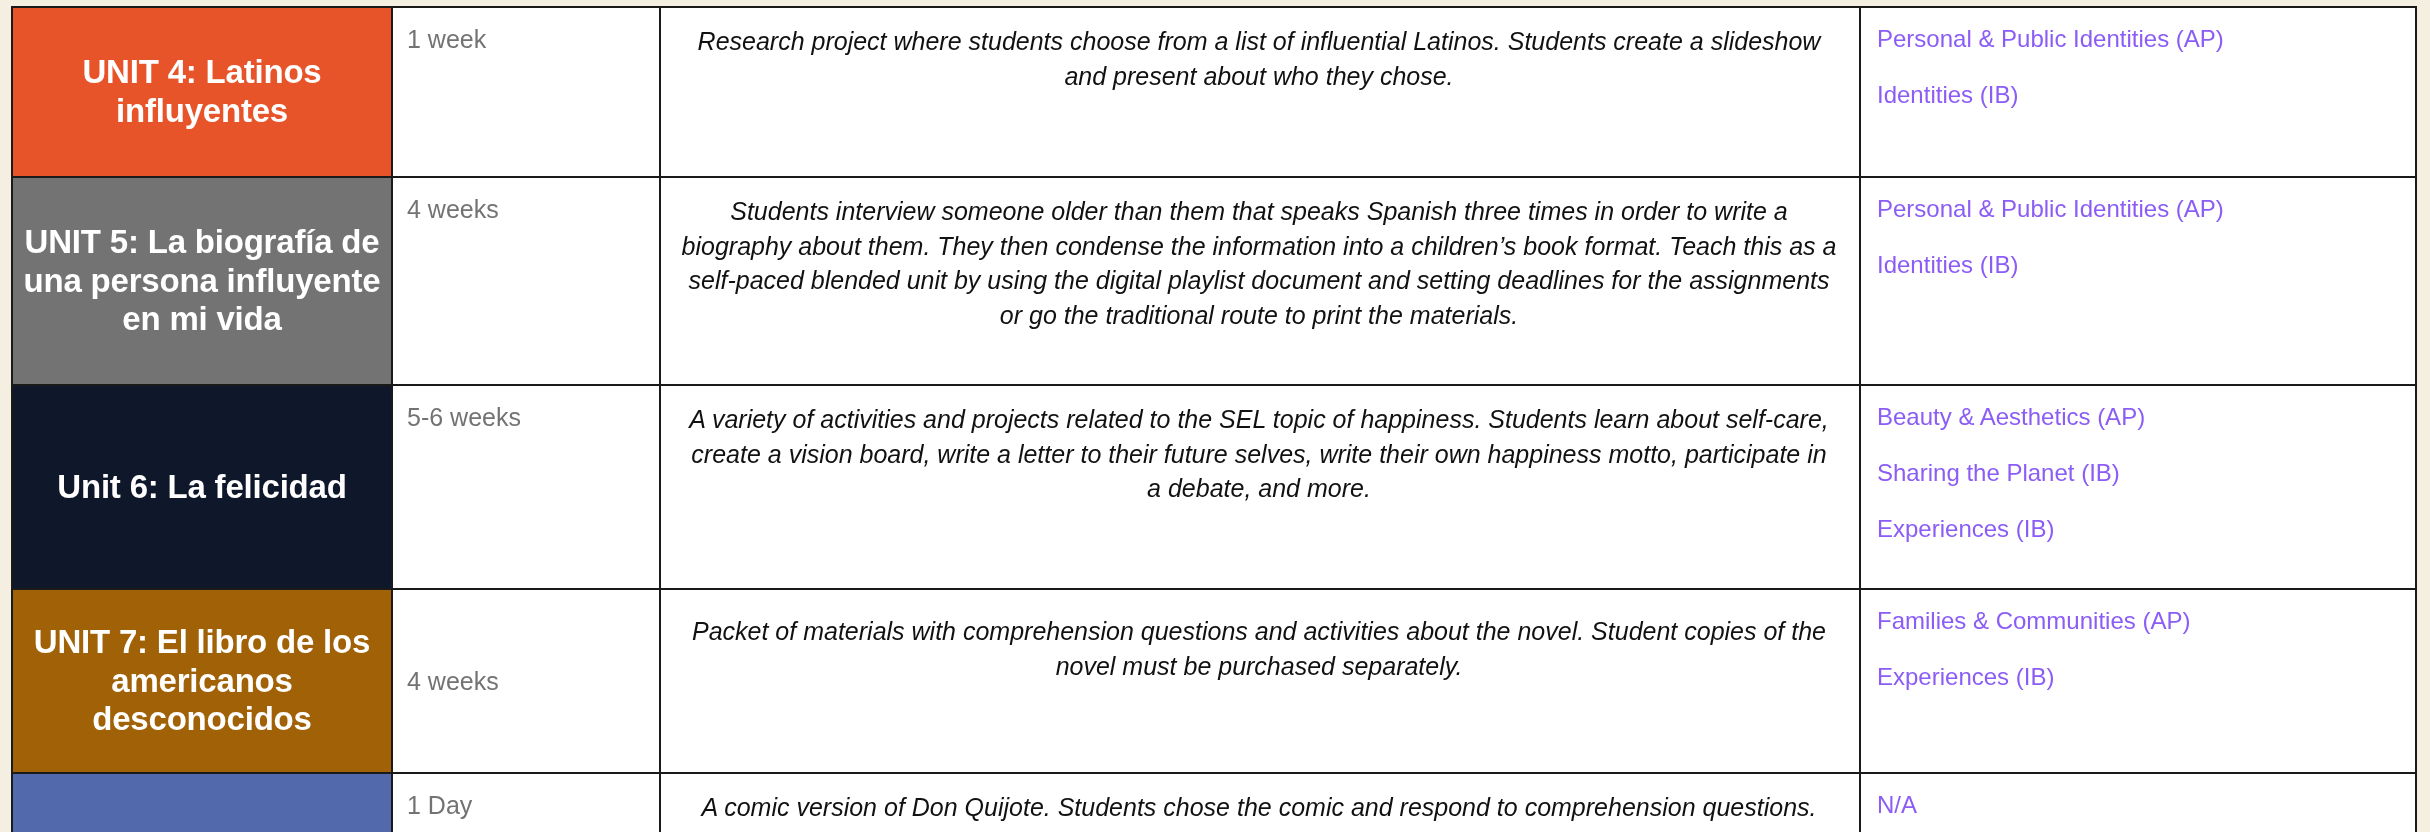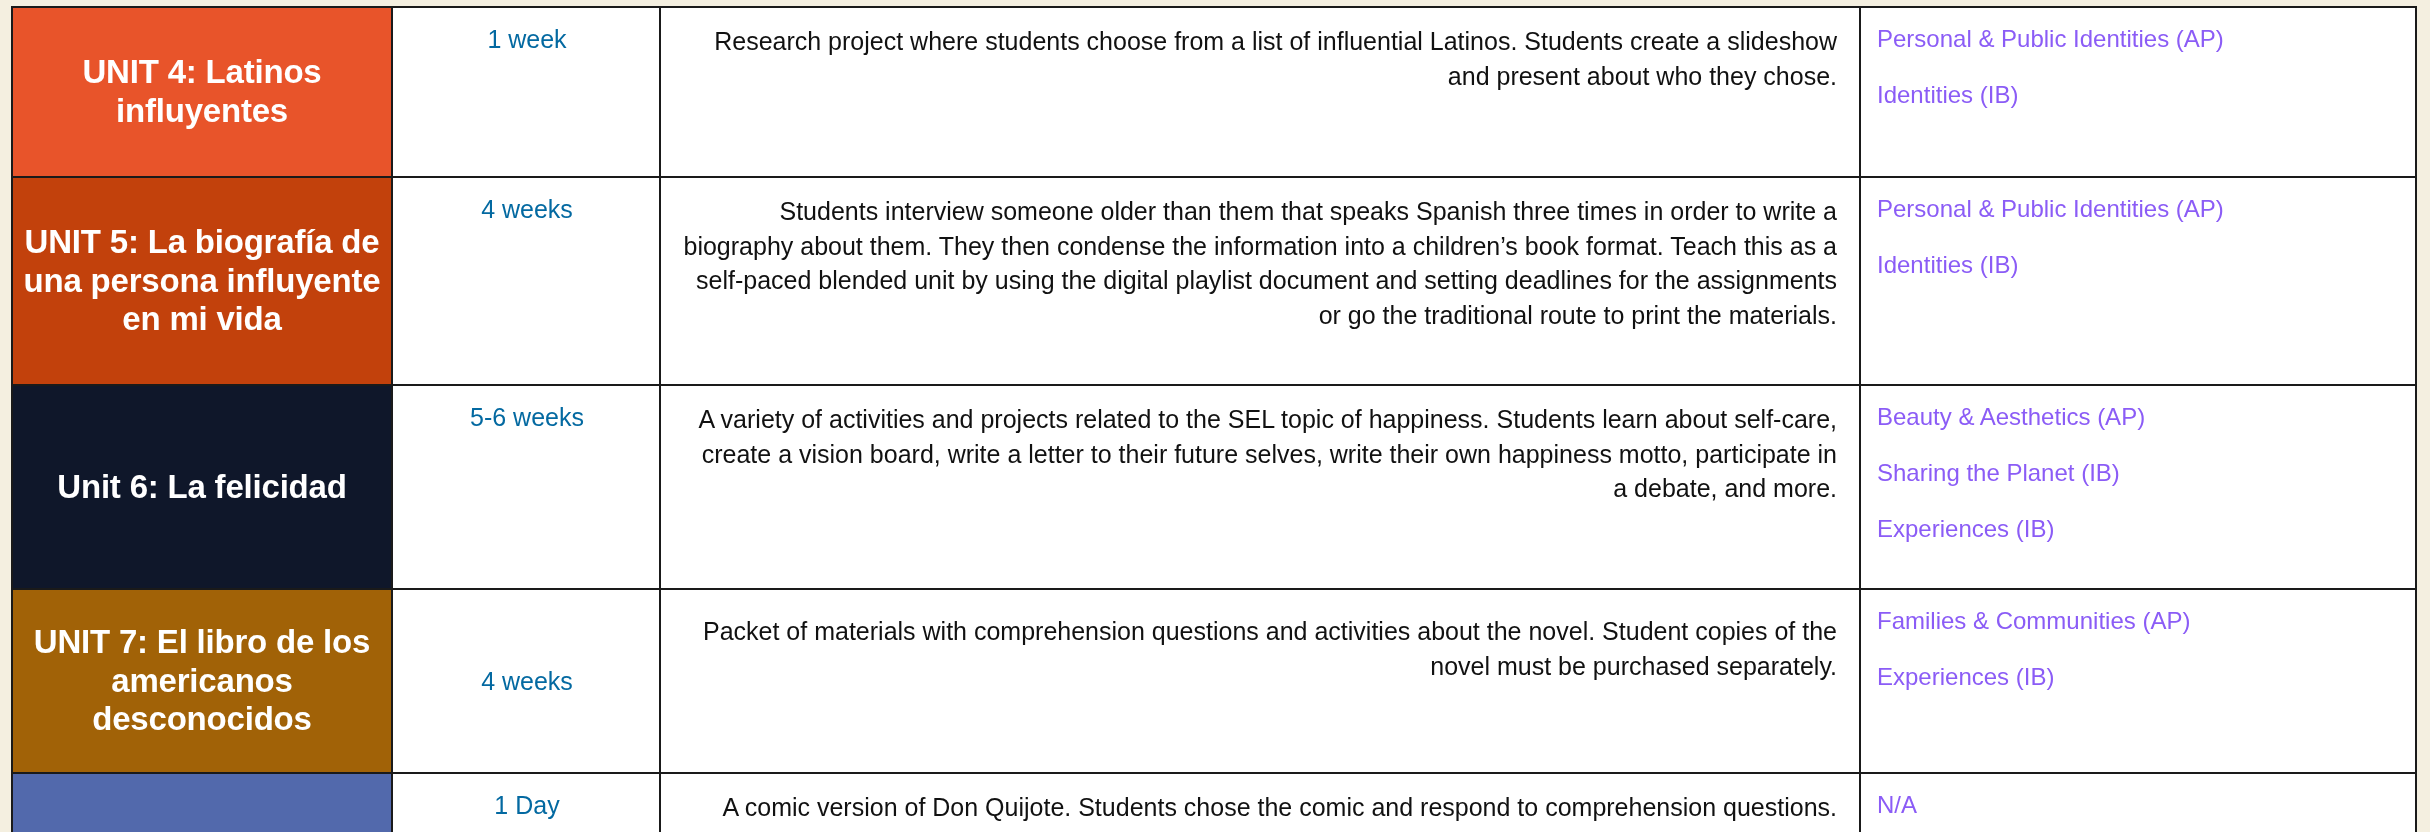--- a/index.html
+++ b/index.html
@@ -60,35 +60,35 @@
     white-space: pre-line;
   }
 
   
   td.dur-cell {
     padding: 16px 12px 10px 14px;
     vertical-align: top;
   }
   .dur-text {
     font-size: 25px;
-    color: #0369a1;
+    color: #737373;
     line-height: 1.2;
-    text-align: center;
   }
 
   
   td.desc-cell {
     padding: 16px 22px 10px 20px;
     vertical-align: top;
   }
   .desc-text {
     font-size: 25px;
     color: #111111;
     line-height: 1.38;
-    text-align: right;
+    text-align: center;
+    font-style: italic;
   }
 
   
   td.themes-cell {
     padding: 16px 14px 10px 16px;
     vertical-align: top;
   }
   .theme-line {
     font-size: 24px;
     color: #8b5cf6;
@@ -131,21 +131,21 @@
         <td class="desc-cell">
           <div class="desc-text">Research project where students choose from a list of influential Latinos. Students create a slideshow and present about who they chose.</div>
         </td>
         <td class="themes-cell">
           <div class="theme-line">Personal &amp; Public Identities (AP)</div>
           <div class="theme-line">Identities (IB)</div>
         </td>
       </tr>
 
       <tr class="row-1">
-        <td class="unit-cell" style="background: #c2410c;">
+        <td class="unit-cell" style="background: #737373;">
           <div class="unit-title">UNIT 5: La biografía de una persona influyente en mi vida</div>
         </td>
         <td class="dur-cell">
           <div class="dur-text">4 weeks</div>
         </td>
         <td class="desc-cell">
           <div class="desc-text">Students interview someone older than them that speaks Spanish three times in order to write a biography about them. They then condense the information into a children’s book format. Teach this as a self-paced blended unit by using the digital playlist document and setting deadlines for the assignments or go the traditional route to print the materials.</div>
         </td>
         <td class="themes-cell">
           <div class="theme-line">Personal &amp; Public Identities (AP)</div>

